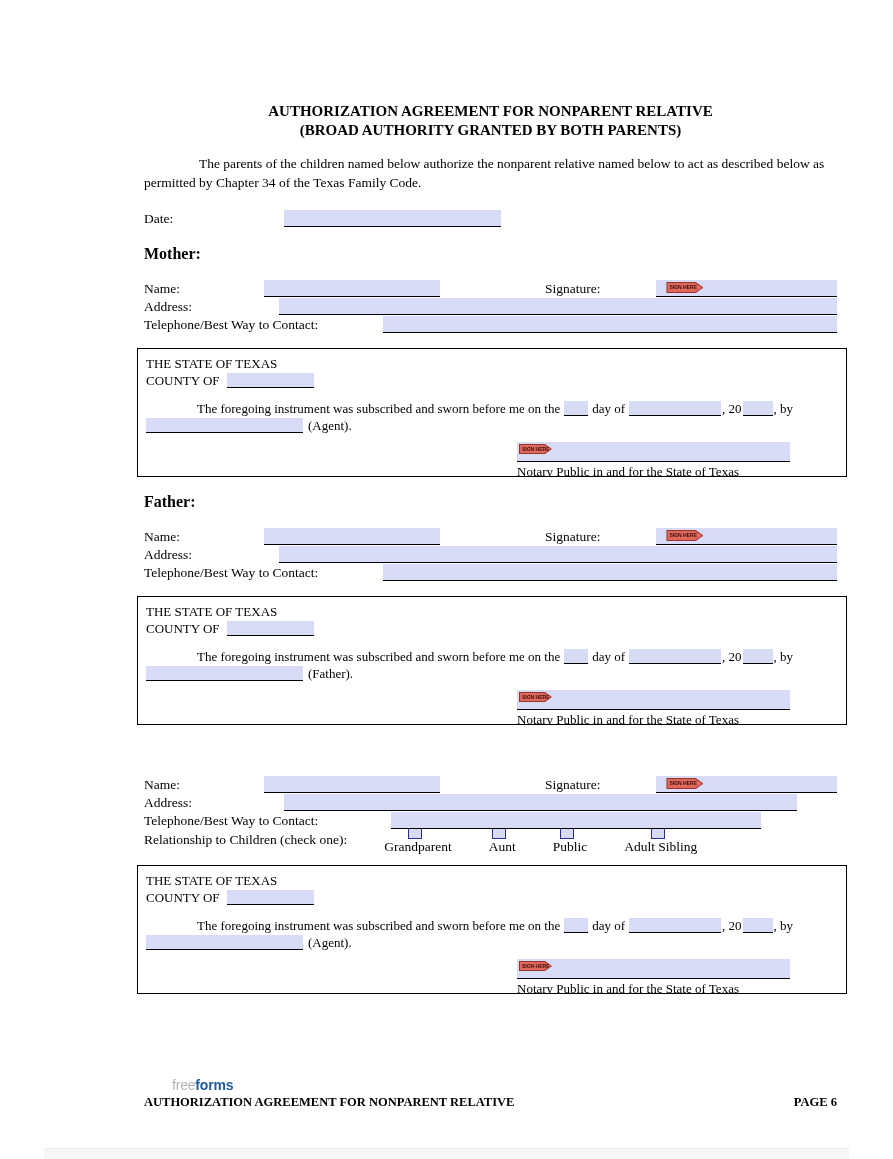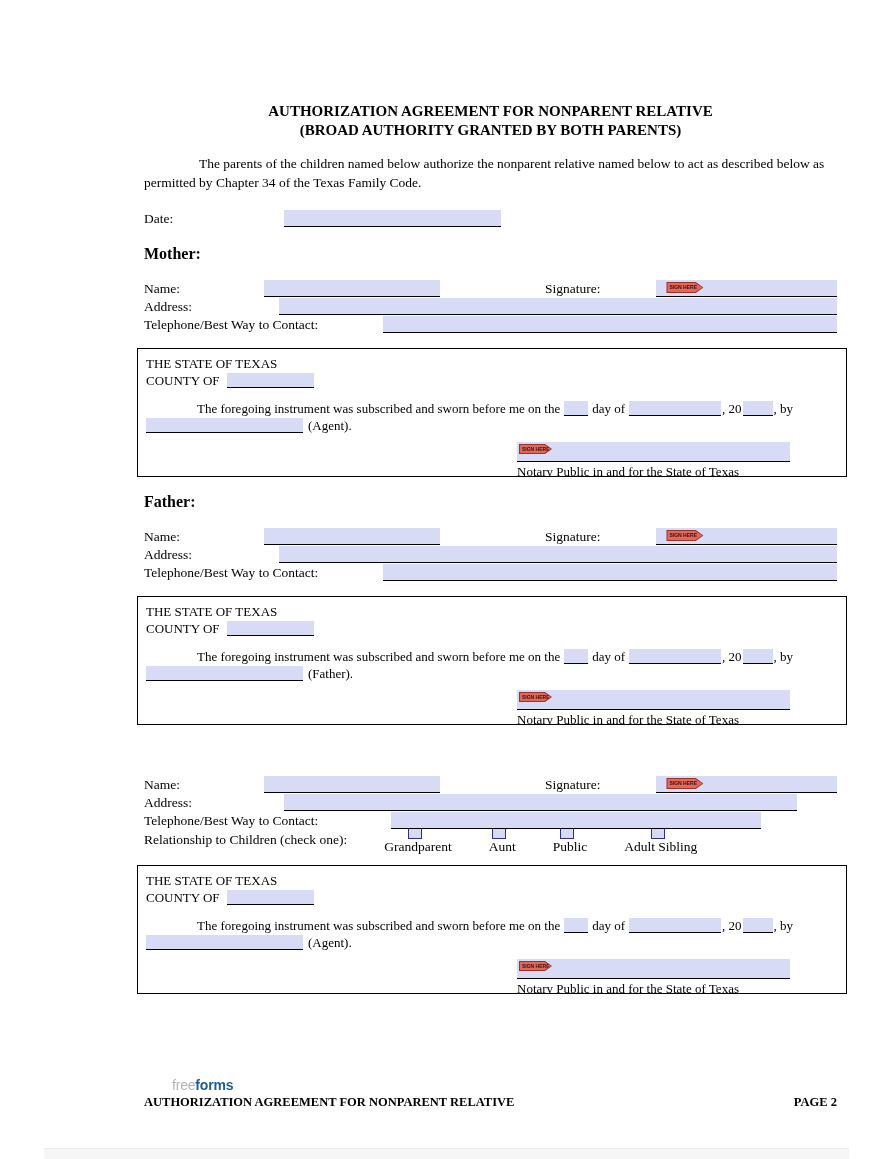--- a/index.html
+++ b/index.html
@@ -232,21 +232,21 @@
     <div class="n-sig">
       <span class="sign-arrow">
           <span class="sa-inner">SIGN HERE</span>
         </span>
     </div>
     <div class="n-caption">Notary Public in and for the State of Texas</div>
   </div>
 
   <div class="abs t-footer">
     <span>AUTHORIZATION AGREEMENT FOR NONPARENT RELATIVE</span>
-    <span>PAGE 2</span>
+    <span>PAGE 6</span>
   </div>
 
   <div class="abs t-logo">
     <span class="lg-free">free</span><span class="lg-forms">forms</span>
   </div>
 
   <div class="bottom-strip"></div>
 </div>
 
 </body></html>

